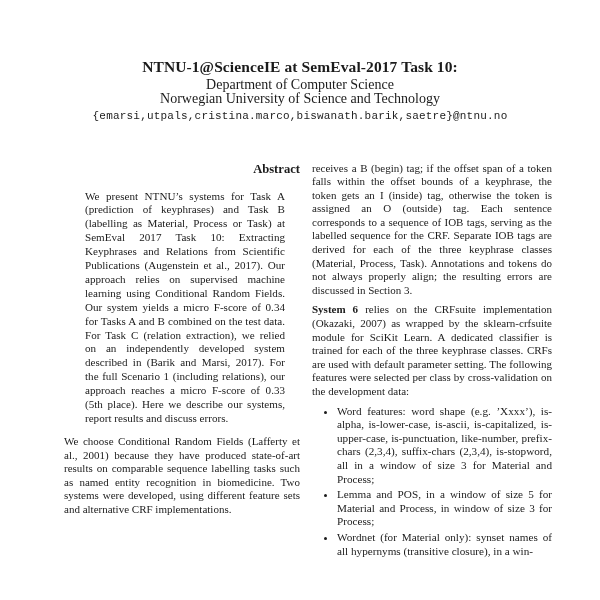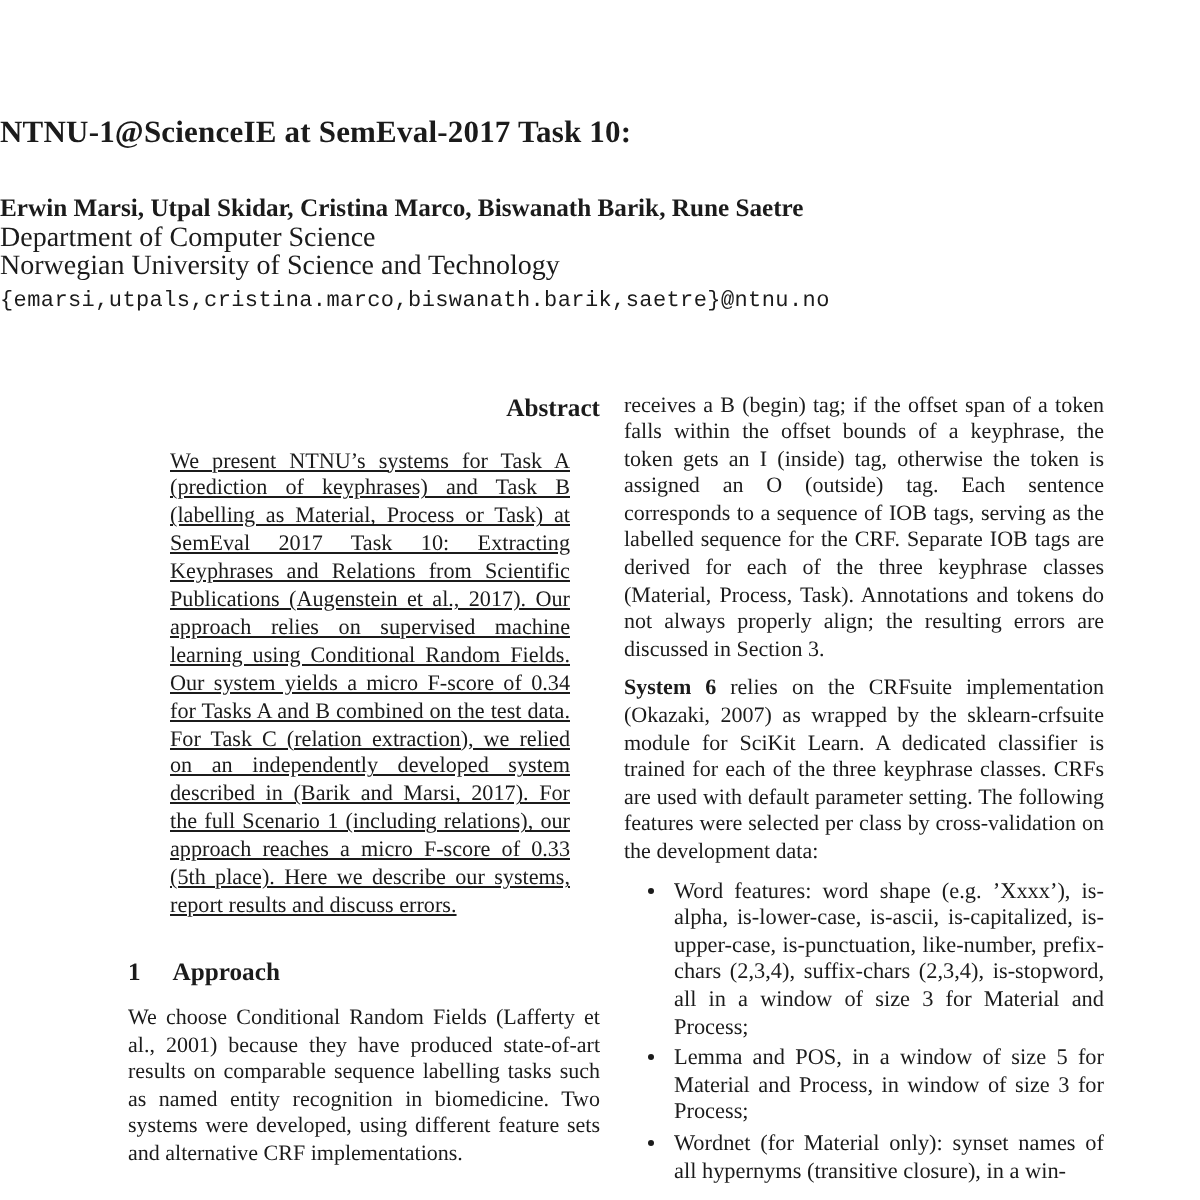--- a/index.html
+++ b/index.html
@@ -17,20 +17,21 @@
   .page {
     position: relative;
     width: 600px;
     height: 600px;
     background: #ffffff;
     overflow: hidden;
   }
   
   .header {
     padding-top: 57px;
+    text-align: center;
   }
   .title-line {
     display: block;
     font-weight: 700;
     font-size: 15.5px;
     line-height: 19.5px;
     letter-spacing: 0.1px;
   }
   .authors {
     margin-top: 20px;
@@ -66,21 +67,20 @@
     font-size: 12.6px;
     line-height: 15px;
     font-weight: 700;
   }
   .abstract-body {
     margin: 0;
     padding: 0 15px 0 21px;
     font-size: 11.1px;
     line-height: 13.9px;
     text-align: justify;
-    text-decoration: underline;
   }
   .sec-h {
     margin: 18px 0 0 0;
     font-size: 12.6px;
     line-height: 15px;
     font-weight: 700;
   }
   .sec-num { display: inline-block; margin-right: 16px; }
   .body-p {
     margin: 9px 0 0 0;
@@ -104,34 +104,30 @@
 </style>
 </head>
 <body>
 
 <div class="page">
 
   <div class="header">
     <h1 style="margin:0; font-size:inherit;">
       <span class="title-line">NTNU-1@ScienceIE at SemEval-2017 Task 10:</span>
     </h1>
-    <div class="authors">Erwin Marsi, Utpal Skidar, Cristina Marco, Biswanath Barik, Rune Saetre</div>
     <div class="affil">Department of Computer Science</div>
     <div class="affil">Norwegian University of Science and Technology</div>
     <div class="emails">{emarsi,utpals,cristina.marco,biswanath.barik,saetre}@ntnu.no</div>
   </div>
 
   <div class="columns">
 
     <div class="col-left">
       <h2 class="abstract-h">Abstract</h2>
       <p class="abstract-body">We present NTNU’s systems for Task A (prediction of keyphrases) and Task B (labelling as Material, Process or Task) at SemEval 2017 Task 10: Extracting Keyphrases and Relations from Scientific Publications (Augenstein et al., 2017). Our approach relies on supervised machine learning using Conditional Random Fields. Our system yields a micro F-score of 0.34 for Tasks A and B combined on the test data. For Task C (relation extraction), we relied on an independently developed system described in (Barik and Marsi, 2017). For the full Scenario 1 (including relations), our approach reaches a micro F-score of 0.33 (5th place). Here we describe our systems, report results and discuss errors.</p>
-      <h3 class="sec-h">
-        <span class="sec-num">1</span><span>Approach</span>
-      </h3>
       <p class="body-p">We choose Conditional Random Fields (Lafferty et al., 2001) because they have produced state-of-art results on comparable sequence labelling tasks such as named entity recognition in biomedicine. Two systems were developed, using different feature sets and alternative CRF implementations.</p>
     </div>
 
     <div class="col-right">
       <p class="body-p cont">receives a B (begin) tag; if the offset span of a token falls within the offset bounds of a keyphrase, the token gets an I (inside) tag, otherwise the token is assigned an O (outside) tag. Each sentence corresponds to a sequence of IOB tags, serving as the labelled sequence for the CRF. Separate IOB tags are derived for each of the three keyphrase classes (Material, Process, Task). Annotations and tokens do not always properly align; the resulting errors are discussed in Section 3.</p>
       <p class="body-p system">
         <b class="run-in">System 6</b><span>relies on the CRFsuite implementation (Okazaki, 2007) as wrapped by the sklearn-crfsuite module for SciKit Learn. A dedicated classifier is trained for each of the three keyphrase classes. CRFs are used with default parameter setting. The following features were selected per class by cross-validation on the development data:</span>
       </p>
       <ul class="features">
         <li>Word features: word shape (e.g. ’Xxxx’), is-alpha, is-lower-case, is-ascii, is-capitalized, is-upper-case, is-punctuation, like-number, prefix-chars (2,3,4), suffix-chars (2,3,4), is-stopword, all in a window of size 3 for Material and Process;</li>

